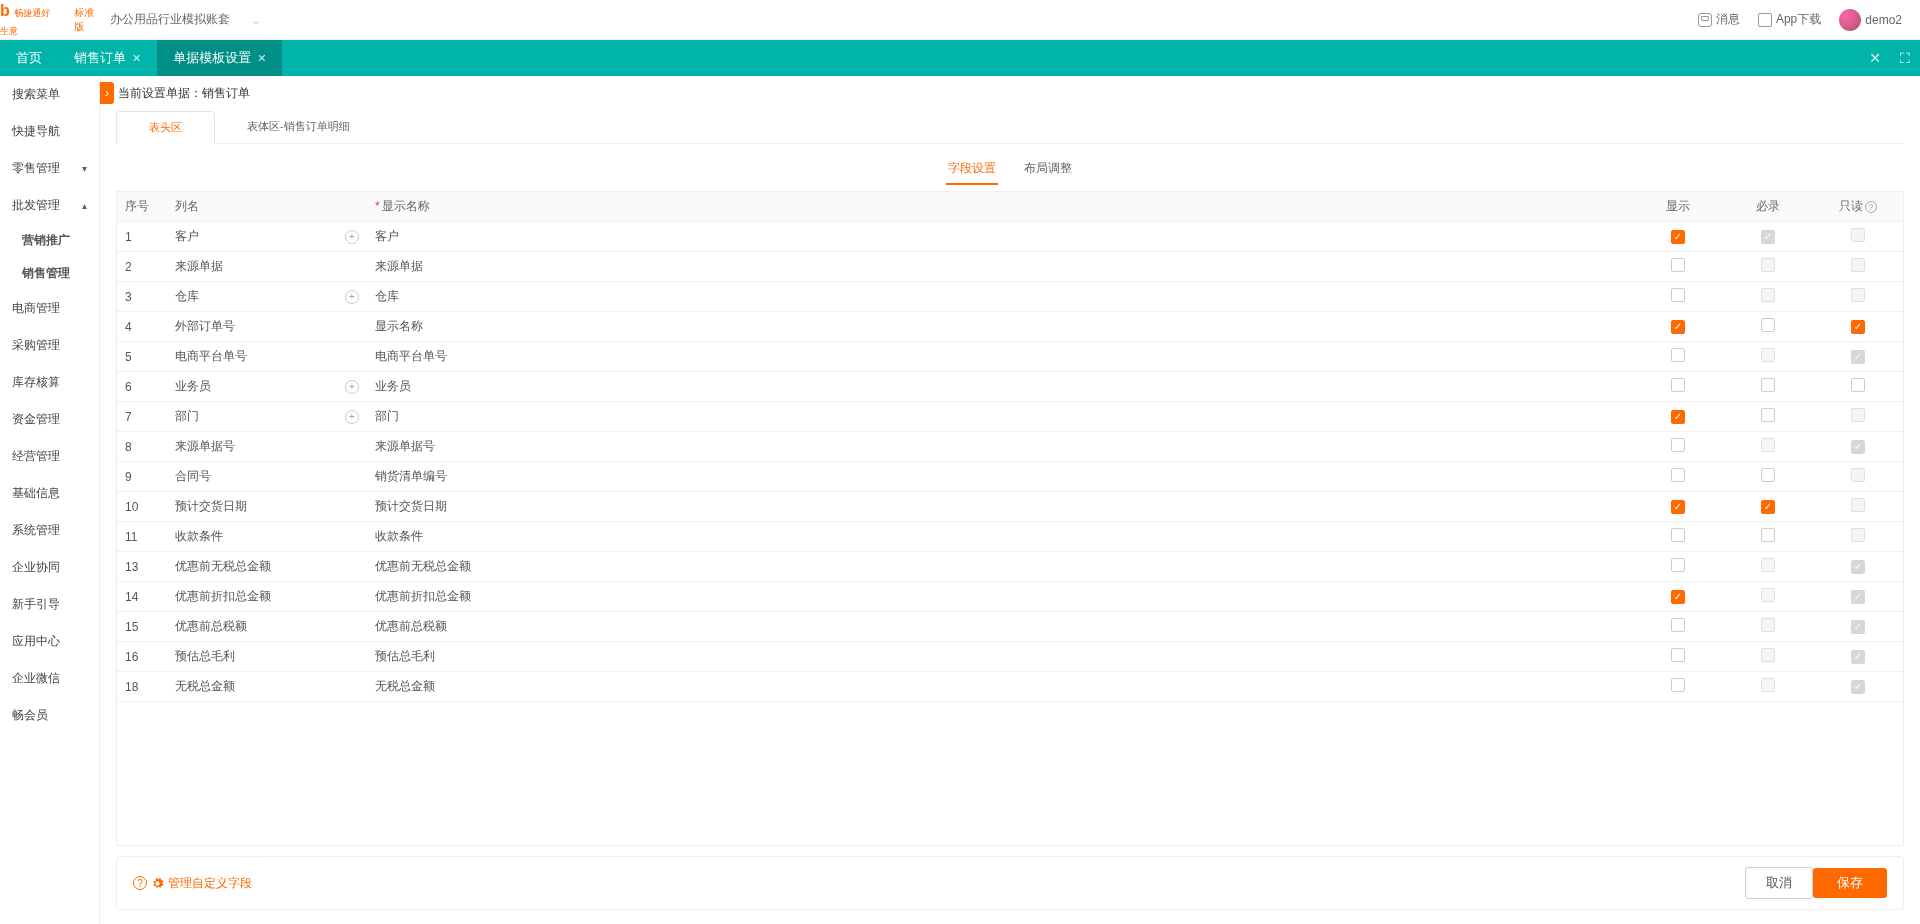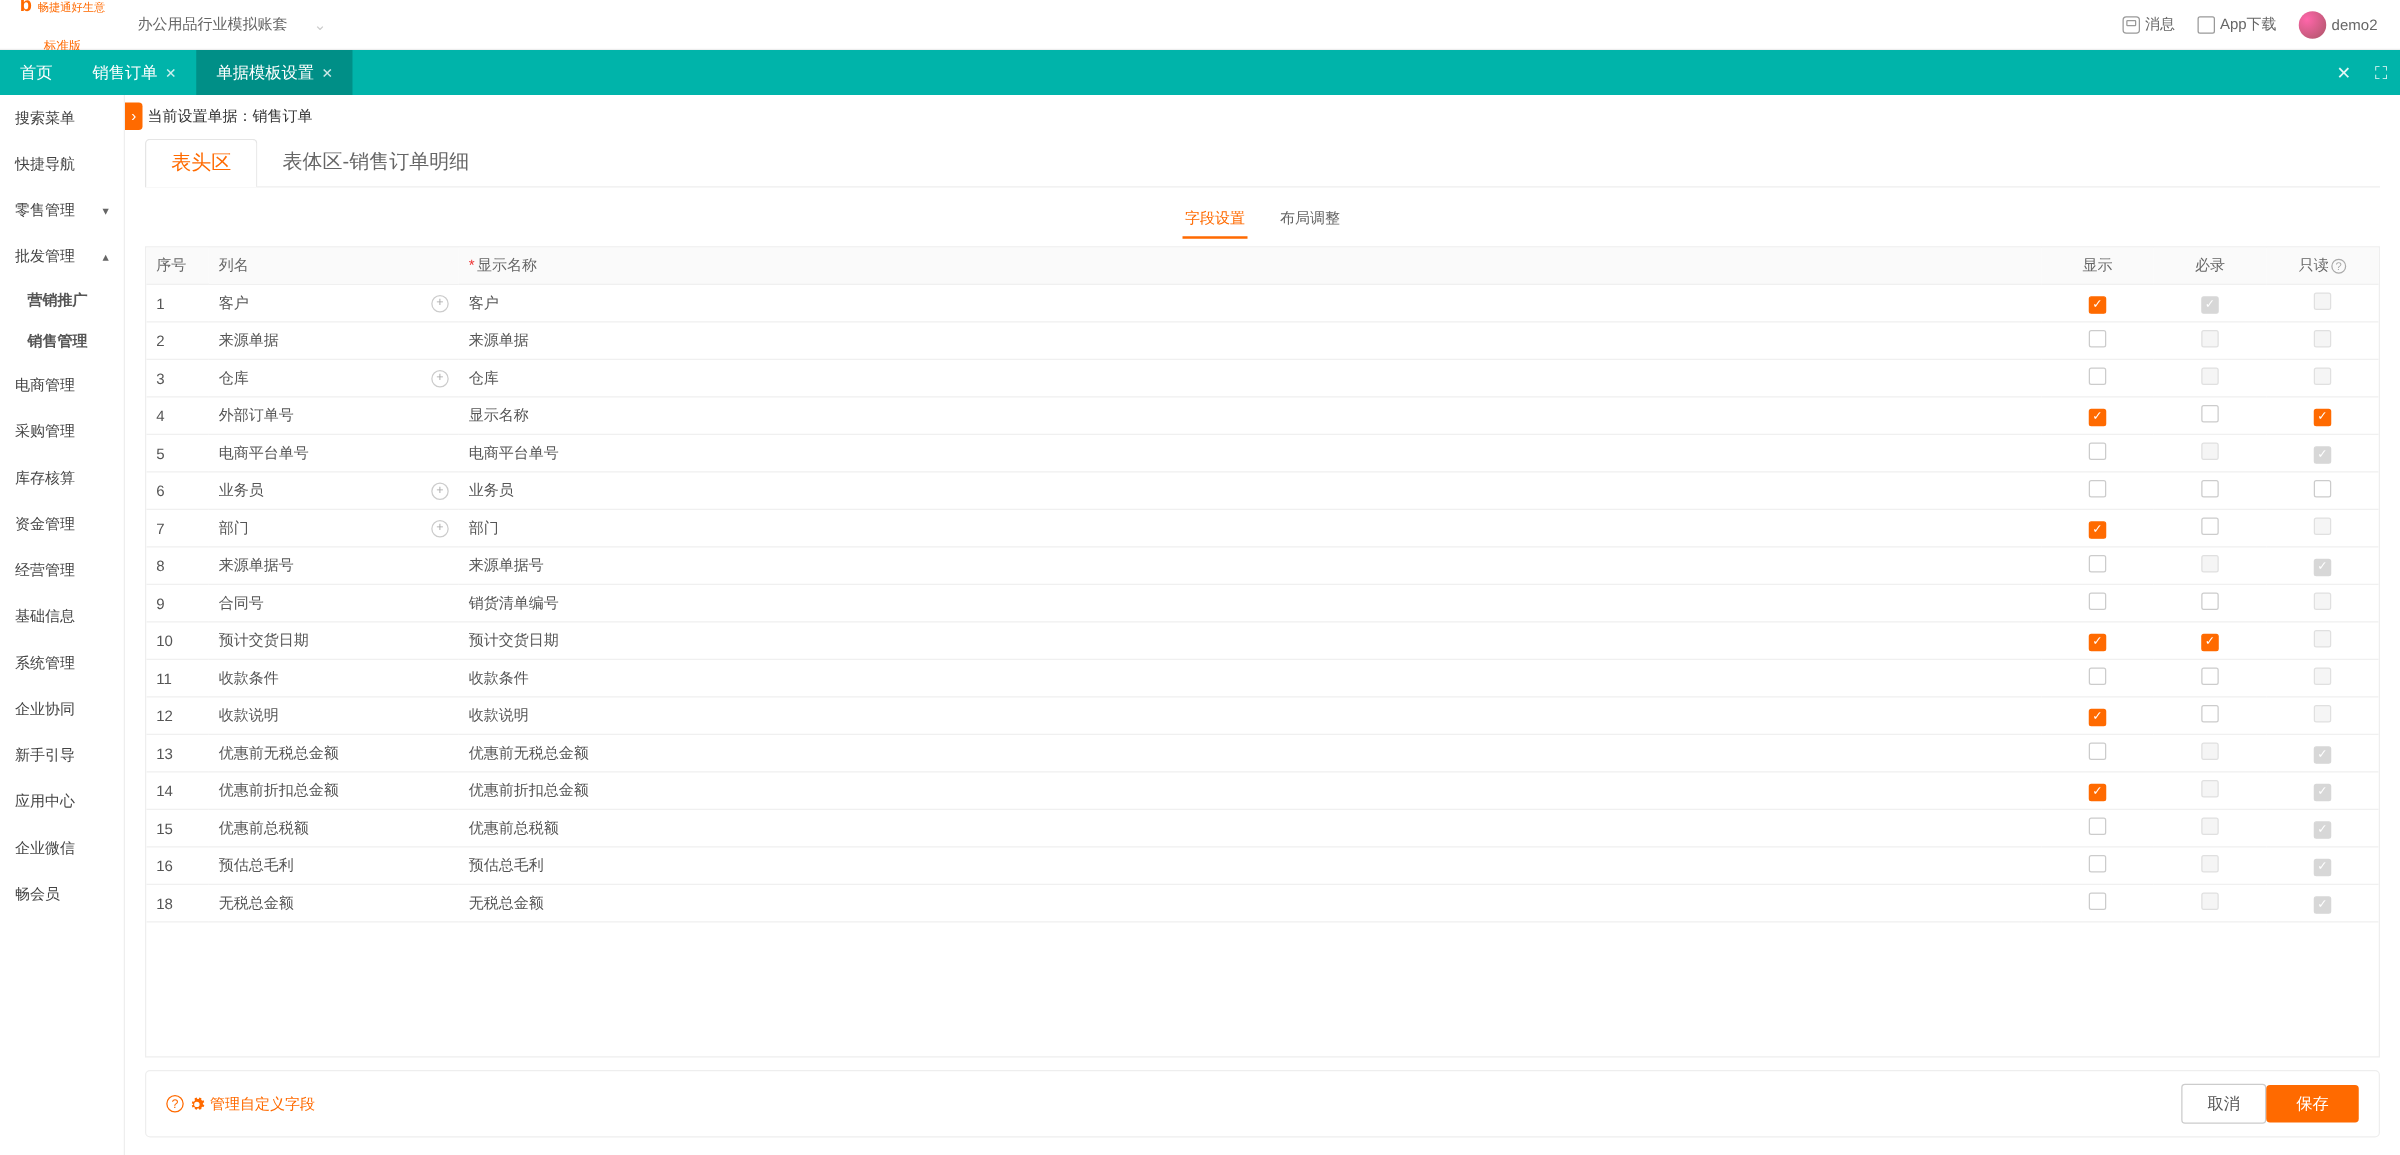--- a/index.html
+++ b/index.html
@@ -1,20 +1,20 @@
 <!DOCTYPE html>
 <html><head>
 <meta charset="utf-8">
 <style>
 * { margin:0; padding:0; box-sizing:border-box; }
 body { font-family:"Microsoft YaHei","PingFang SC",Arial,sans-serif; font-size:12px; color:#333; background:#fff; overflow:hidden; }
 
 
 .top-header { height:40px; display:flex; align-items:center; border-bottom:1px solid #eee; }
-.logo-box { width:100px; height:40px; display:flex; flex-direction:column; align-items:center; justify-content:center; color:#ff6a00; font-size:11px;gap:16px; }
+.logo-box { width:100px; height:40px; display:flex; flex-direction:row; align-items:center; justify-content:center; color:#ff6a00; font-size:11px;gap:16px; }
 .logo-box .ico { font-size:16px; font-weight:bold; }
 .logo-sub { font-size:10px; color:#ff6a00; }
 .account-select { flex:0 0 auto; margin-left:10px; color:#666; display:flex; align-items:center; gap:21px; font-size:12px; cursor:pointer; }
 .account-select .chev { color:#ccc; }
 .top-sp { flex:1; }
 .top-act { display:flex; align-items:center; gap:18px; padding-right:18px; color:#666; }
 .top-act .itm { display:flex; align-items:center; gap:4px; cursor:pointer; }
 .icon-square { width:14px; height:14px; border:1px solid #999; border-radius:2px; display:inline-block; }
 .avatar { width:22px; height:22px; border-radius:50%; background:radial-gradient(circle at 30% 30%, #f6a, #a56); }
 
@@ -36,21 +36,21 @@
 .main { flex:1; display:flex; flex-direction:column; overflow:hidden; }
 
 
 .banner { display:flex; align-items:center; padding:6px 0 6px 0; }
 .banner .tag { background:#ff6a00; color:#fff; width:14px; height:22px; display:flex; align-items:center; justify-content:center; font-size:12px; border-radius:0 3px 3px 0; }
 .banner .txt { font-size:12px; color:#333; margin-left:4px; }
 
 
 .card { margin:0 16px; }
 .region-tabs { display:flex; border-bottom:1px solid #eee; }
-.region-tab { padding:8px 20px; border:1px solid #e5e5e5; border-bottom:none; margin-right:-1px; background:#fff; cursor:pointer; color:#666; font-size:16px; border-radius:4px 4px 0 0; }
+.region-tab { padding:8px 32px; border:1px solid #e5e5e5; border-bottom:none; margin-right:-1px; background:#fff; cursor:pointer; color:#666; font-size:11px; border-radius:4px 4px 0 0; }
 .region-tab.active { color:#ff6a00; position:relative; top:1px; border-bottom:1px solid #fff; }
 
 .sub-tabs { display:flex; justify-content:center; gap:24px; padding:10px 0 6px; }
 .sub-tab { padding:6px 2px; font-size:12px; color:#666; cursor:pointer; }
 .sub-tab.active { color:#ff6a00; border-bottom:2px solid #ff6a00; }
 
 
 .tbl-wrap { flex:1; overflow:auto; margin:0 16px; border:1px solid #eee; }
 table { width:100%; border-collapse:collapse; table-layout:fixed; }
 th,td { border-bottom:1px solid #f0f0f0; padding:6px 8px; font-size:12px; color:#555; text-align:left; height:26px; }
@@ -299,28 +299,20 @@
             </tr>
             <tr>
               <td class="col-idx">11</td>
               <td class="col-name">收款条件</td>
               <td class="col-disp">收款条件</td>
               <td class="col-chk"><span class="chk"></span></td>
               <td class="col-chk"><span class="chk"></span></td>
               <td class="col-chk"><span class="chk dis"></span></td>
             </tr>
             <tr>
-              <td class="col-idx">12</td>
-              <td class="col-name">收款说明</td>
-              <td class="col-disp">收款说明</td>
-              <td class="col-chk"><span class="chk on"></span></td>
-              <td class="col-chk"><span class="chk"></span></td>
-              <td class="col-chk"><span class="chk dis"></span></td>
-            </tr>
-            <tr>
               <td class="col-idx">13</td>
               <td class="col-name">优惠前无税总金额</td>
               <td class="col-disp">优惠前无税总金额</td>
               <td class="col-chk"><span class="chk"></span></td>
               <td class="col-chk"><span class="chk dis"></span></td>
               <td class="col-chk"><span class="chk grey on"></span></td>
             </tr>
             <tr>
               <td class="col-idx">14</td>
               <td class="col-name">优惠前折扣总金额</td>

